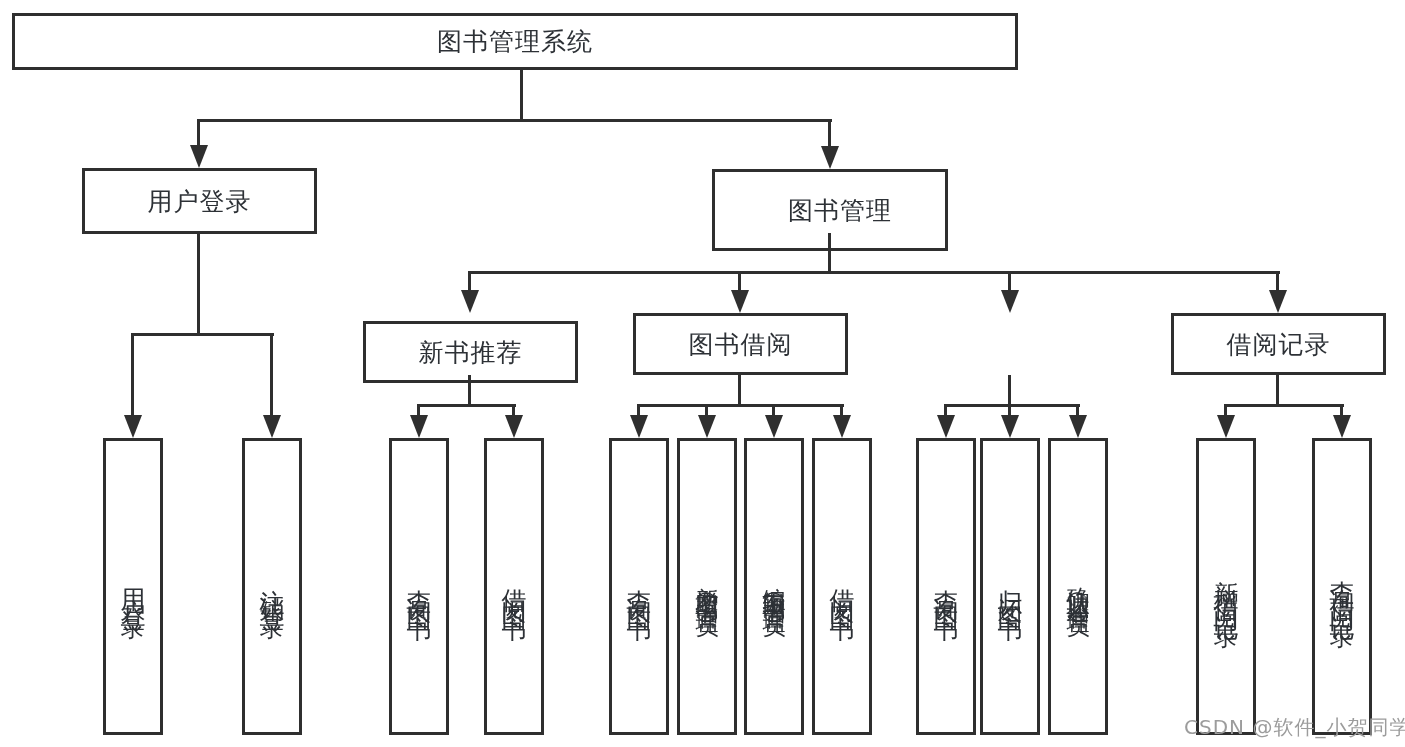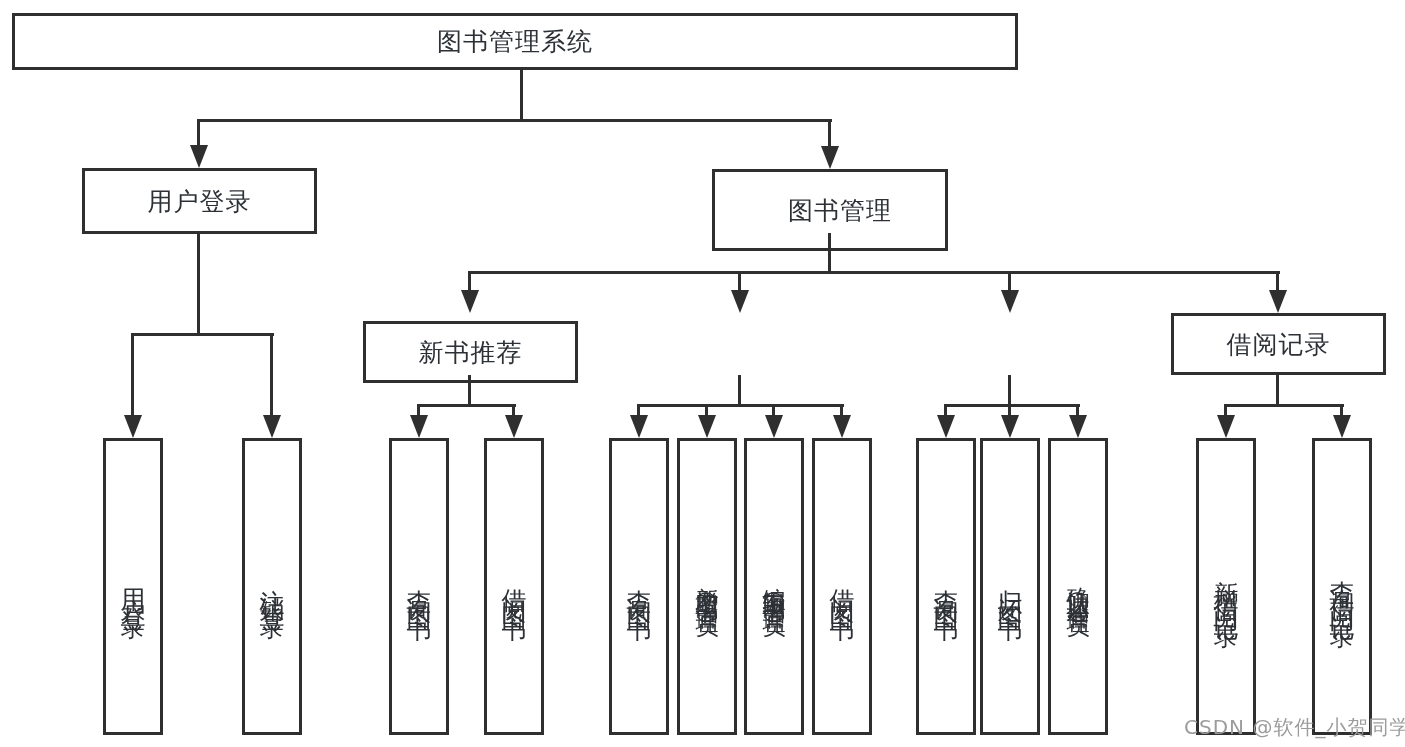--- a/index.html
+++ b/index.html
@@ -104,20 +104,23 @@
   <div class="line" style="left:738px; top:271px; width:3px; height:21px;"></div>
   <div class="arr" style="left:731px; top:290px;"></div>
   <div class="line" style="left:1008px; top:271px; width:3px; height:21px;"></div>
   <div class="arr" style="left:1001px; top:290px;"></div>
   <div class="line" style="left:1276px; top:271px; width:3px; height:21px;"></div>
   <div class="arr" style="left:1269px; top:290px;"></div>
 
   <div class="box" style="left:363px; top:313px; width:215px; height:62px;margin-top:8px;">
     <span class="hlabel">新书推荐</span>
   </div>
+  <div class="box" style="left:633px; top:313px; width:215px; height:62px;">
+    <span class="hlabel">图书借阅</span>
+  </div>
   <div class="box" style="left:1171px; top:313px; width:215px; height:62px;">
     <span class="hlabel">借阅记录</span>
   </div>
 
   <div class="line" style="left:468px; top:375px; width:3px; height:31px;"></div>
   <div class="line" style="left:417px; top:404px; width:99px; height:3px;"></div>
   <div class="line" style="left:417px; top:404px; width:3px; height:14px;"></div>
   <div class="arr" style="left:410px; top:415px;"></div>
   <div class="line" style="left:512px; top:404px; width:3px; height:14px;"></div>
   <div class="arr" style="left:505px; top:415px;"></div>

